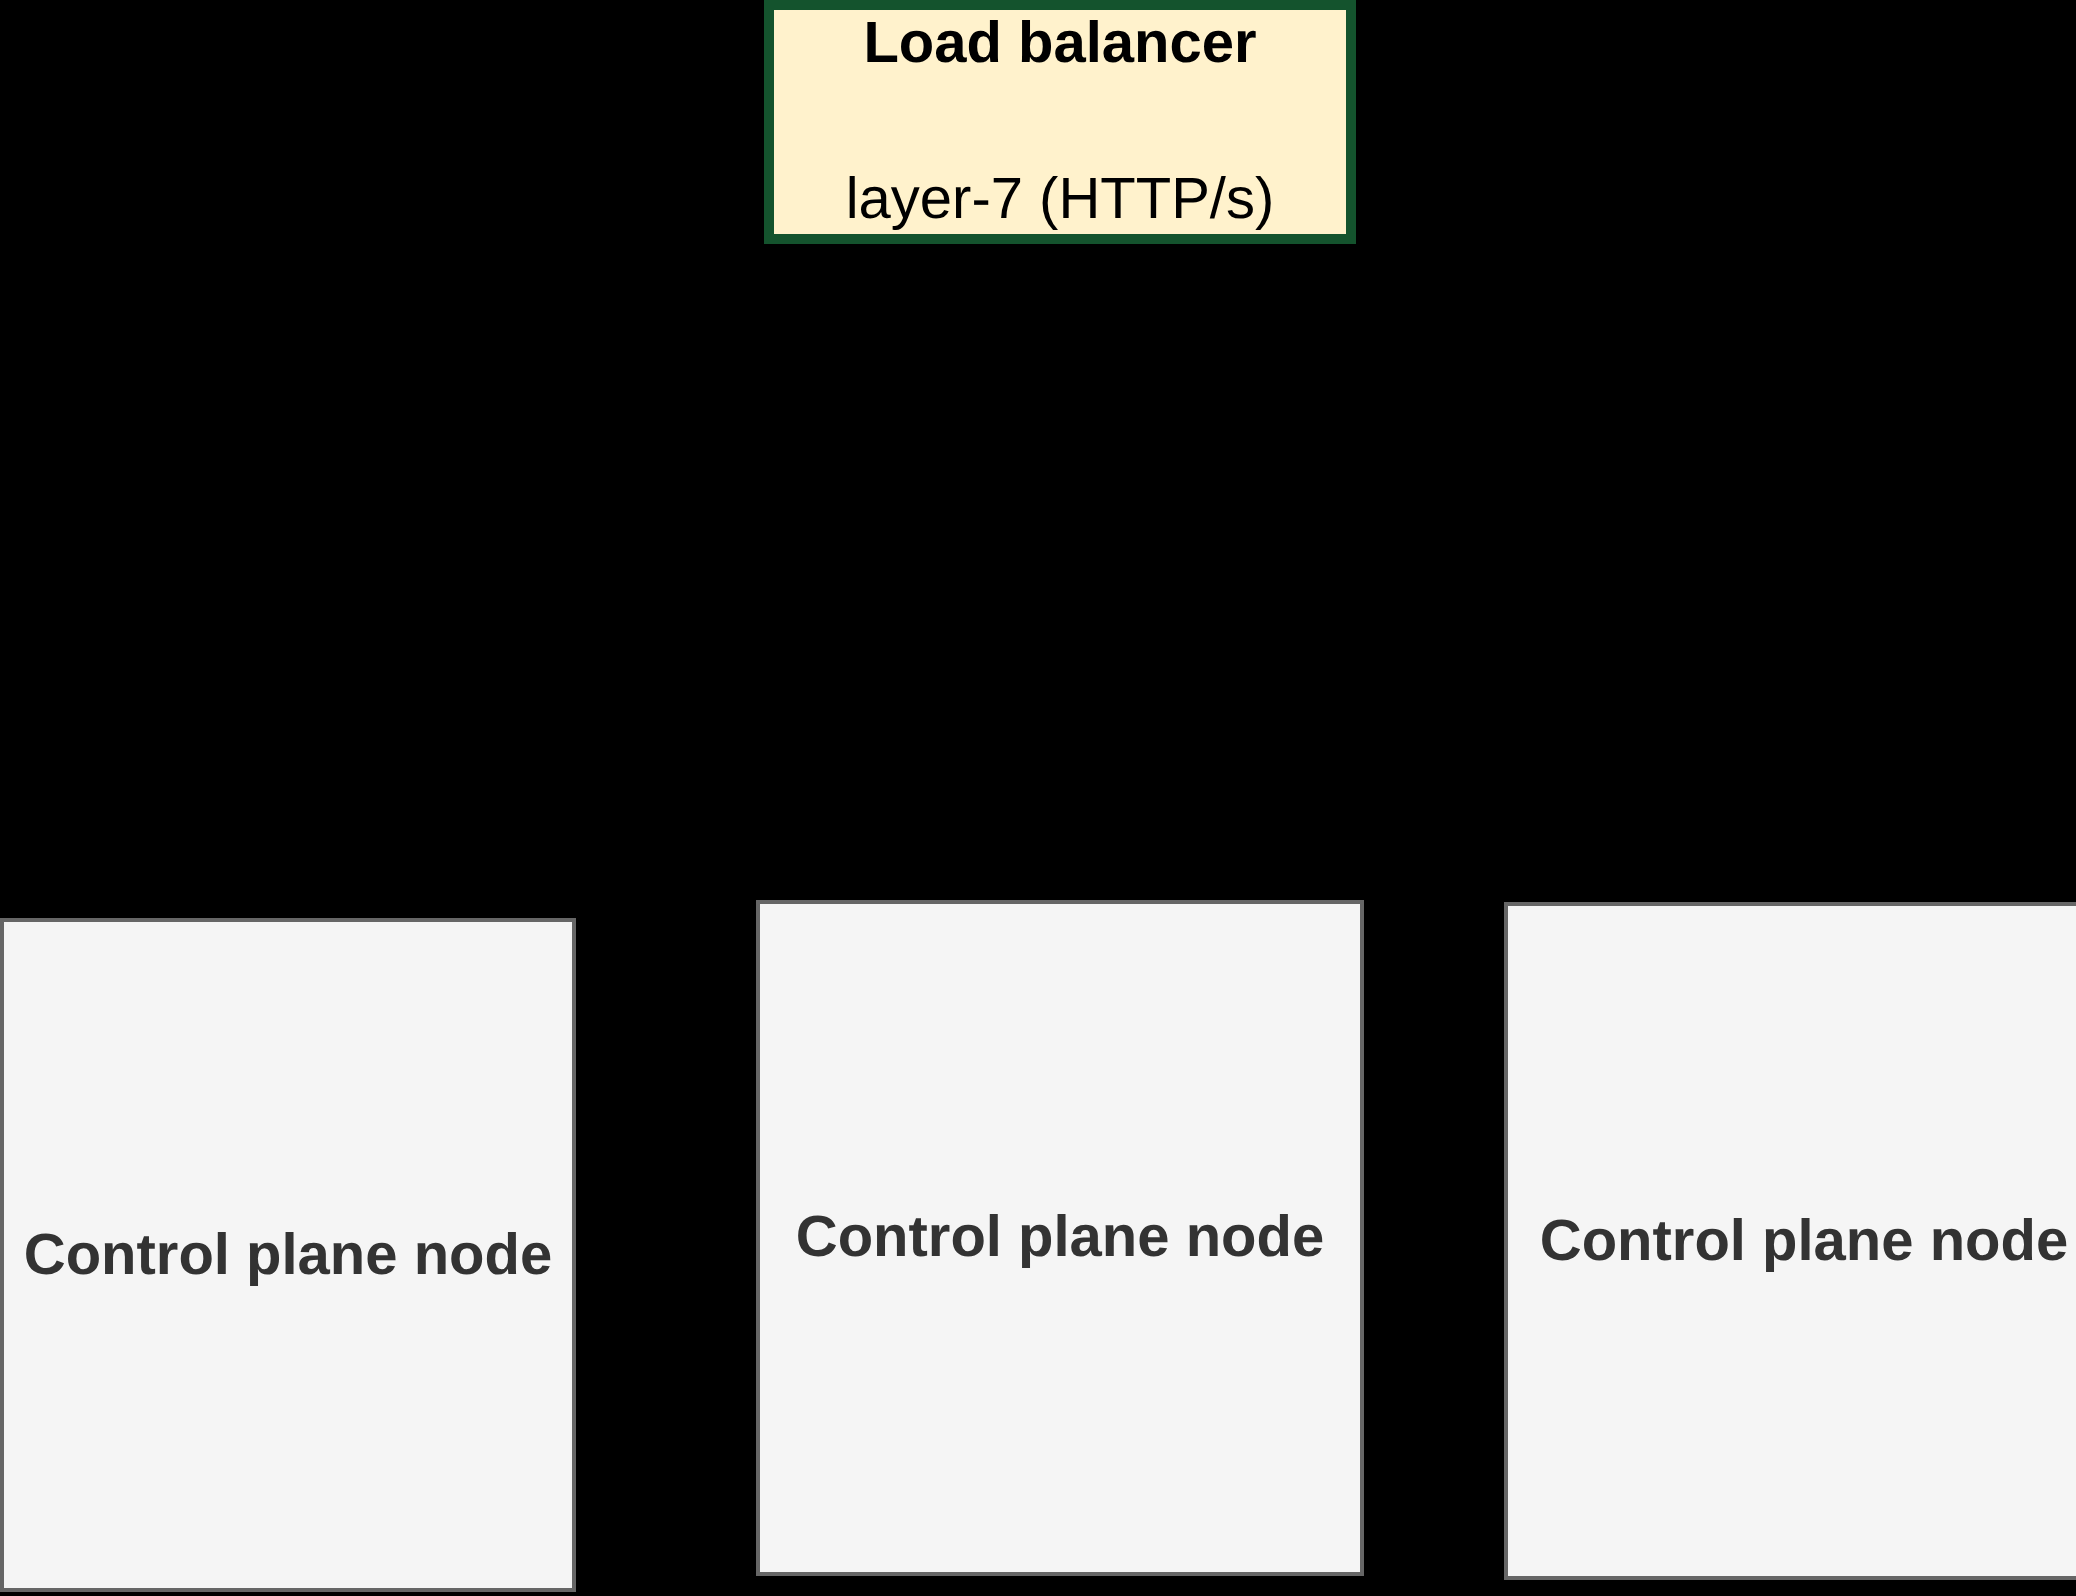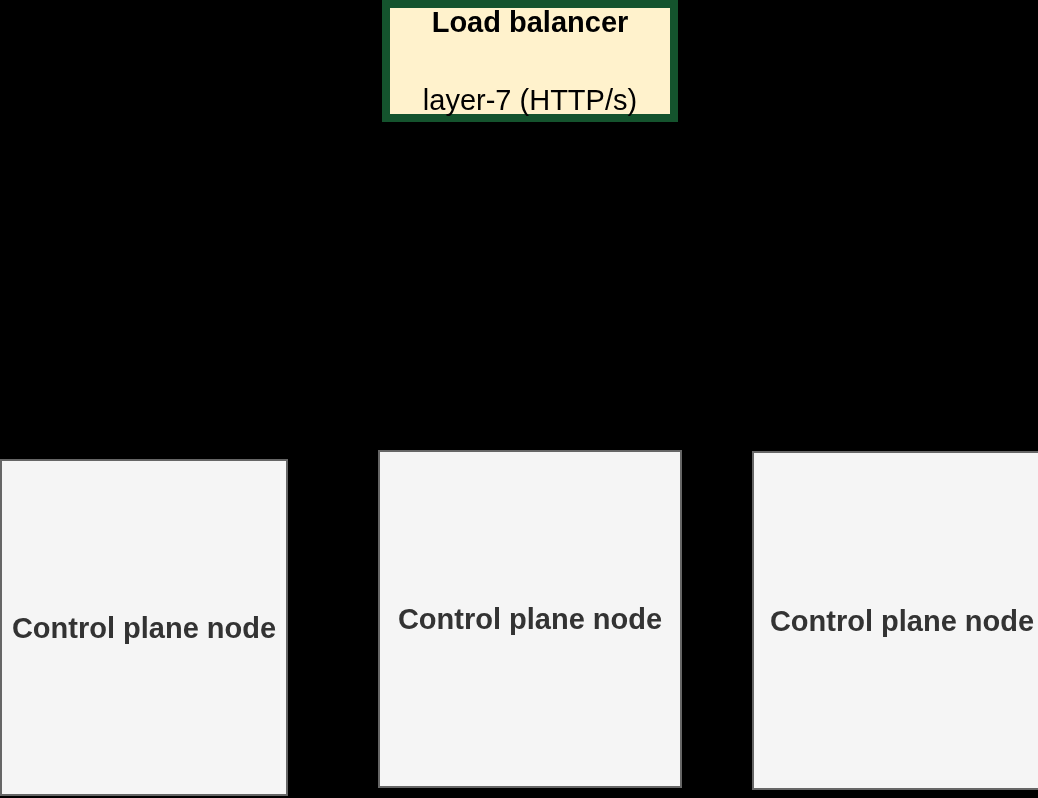--- a/index.html
+++ b/index.html
@@ -23,21 +23,21 @@
     align-items: center;
     justify-content: center;
     text-align: center;
   }
   .lb {
     left: 382px;
     top: 0;
     width: 296px;
     height: 122px;
     background: #FFF2CC;
-    border: 8px solid #14532d;
+    border: 5px solid #14532d;
     color: #000000;
     font-size: 29px;
     line-height: 33px;
   }
   .lb-title {
     font-weight: bold;
   }
   .lb-subtitle {
     font-weight: normal;
     margin-top: 45px;

